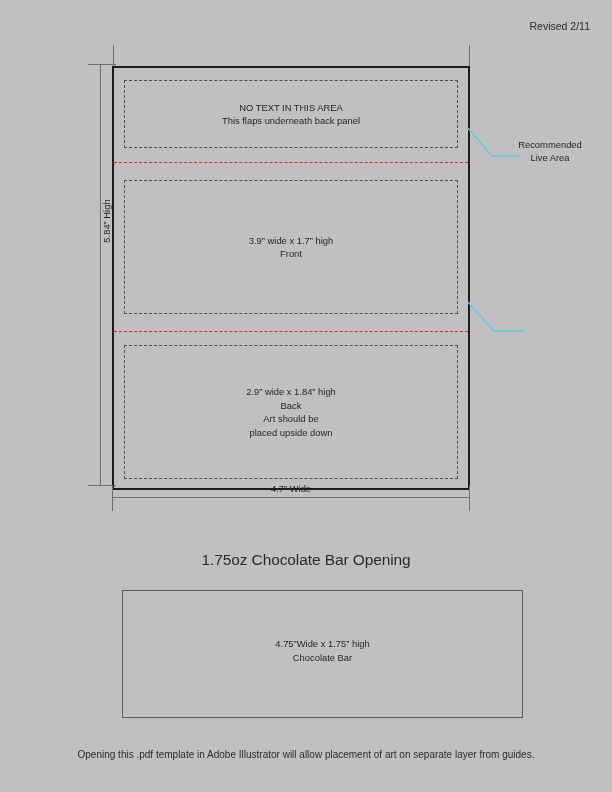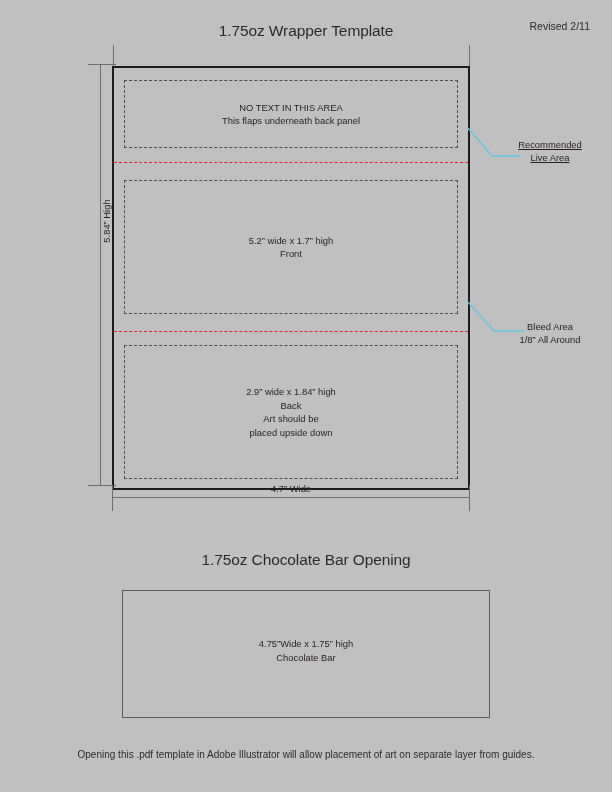--- a/index.html
+++ b/index.html
@@ -169,37 +169,37 @@
 
   
   .callout-label {
     position: absolute;
     font-size: 9.4px;
     line-height: 12.5px;
     color: #231f20;
     text-align: center;
     white-space: pre-line;
   }
-  #callout-live-area { top: 139px; left: 496px; width: 108px; text-decoration: underline; }
+  #callout-live-area { top: 139px; left: 496px; width: 108px; }
   #callout-bleed-area { top: 321px; left: 496px; width: 108px; }
 
   .leader-svg {
     position: absolute;
     overflow: visible;
     pointer-events: none;
   }
   #leader-live  { left: 466px; top: 126px; width: 60px; height: 42px; }
   #leader-bleed { left: 466px; top: 300px; width: 66px; height: 44px; }
 
   
   .bar-board {
     position: absolute;
     left: 122px;
     top: 590px;
-    width: 368px;
+    width: 401px;
     height: 128px;
     border: 1.5px solid #5b5b5b;
     box-sizing: border-box;
   }
   .bar-text {
     position: absolute;
     left: 0;
     top: 46px;
     width: 100%;
     text-align: center;
@@ -207,21 +207,20 @@
     line-height: 13.5px;
     color: #231f20;
     white-space: pre-line;
   }
 </style>
 </head>
 <body>
 
 <div class="page">
 
-  <div class="doc-title" id="wrapper-title">1.75oz Wrapper Template</div>
 
   <div class="revised">Revised 2/11</div>
 
   <div class="ext-guide" id="ext-guide-left"></div>
   <div class="ext-guide" id="ext-guide-right"></div>
 
   <div class="dim-line-v"></div>
   <div class="dim-tick-h" id="dim-tick-top"></div>
   <div class="dim-tick-h" id="dim-tick-bottom"></div>
   <div class="dim-label-v">5.84” High</div>
@@ -229,21 +228,21 @@
   <div class="artboard">
 
     <div class="panel-box" id="panel-top">
       <div class="panel-text">NO TEXT IN THIS AREA
 This flaps underneath back panel</div>
     </div>
 
     <div class="red-guide" id="red-guide-1"></div>
 
     <div class="panel-box" id="panel-front">
-      <div class="panel-text">5.2” wide x 1.7” high
+      <div class="panel-text">3.9” wide x 1.7” high
 Front</div>
     </div>
 
     <div class="red-guide" id="red-guide-2"></div>
 
     <div class="panel-box" id="panel-back">
       <div class="panel-text">2.9” wide x 1.84” high
 Back
 Art should be
 placed upside down</div>
@@ -257,22 +256,20 @@
 
   <svg class="leader-svg" id="leader-live" viewBox="0 0 60 42">
     <polyline points="1,1 26,30 55,30" fill="none" stroke="#5ec8e5" stroke-width="1.3"></polyline>
   </svg>
   <div class="callout-label" id="callout-live-area">Recommended
 Live Area</div>
 
   <svg class="leader-svg" id="leader-bleed" viewBox="0 0 66 44">
     <polyline points="1,1 28,31 58,31" fill="none" stroke="#5ec8e5" stroke-width="1.3"></polyline>
   </svg>
-  <div class="callout-label" id="callout-bleed-area">Bleed Area
-1/8” All Around</div>
 
   <div class="doc-title" id="bar-title">1.75oz Chocolate Bar Opening</div>
 
   <div class="bar-board">
     <div class="bar-text">4.75”Wide x 1.75” high
 Chocolate Bar</div>
   </div>
 
   <div class="footer-note">Opening this .pdf template in Adobe Illustrator will allow placement of art on separate layer from guides.</div>
 

